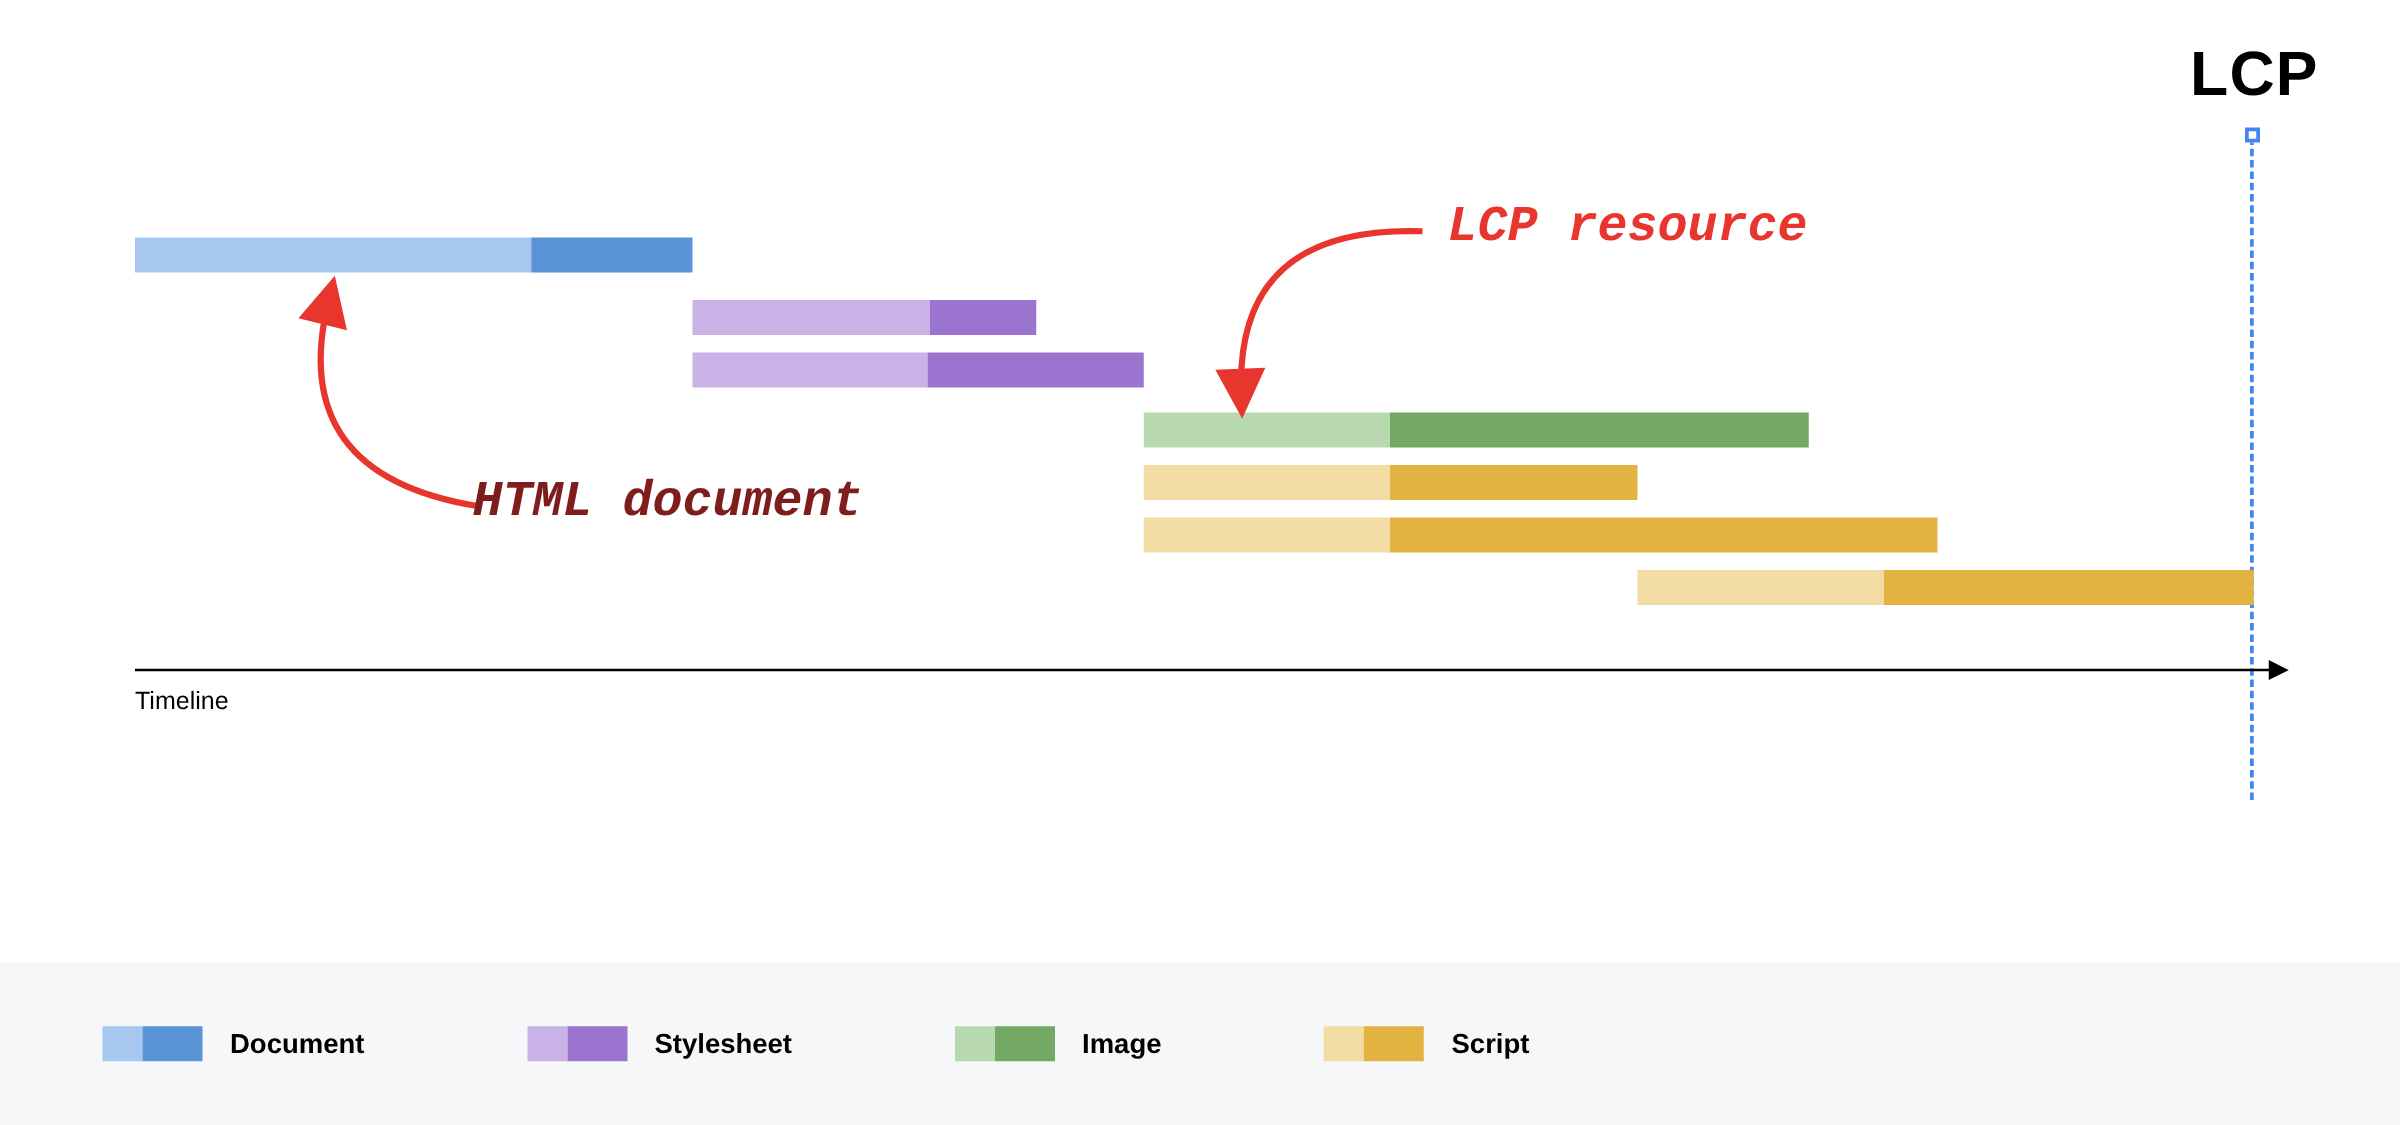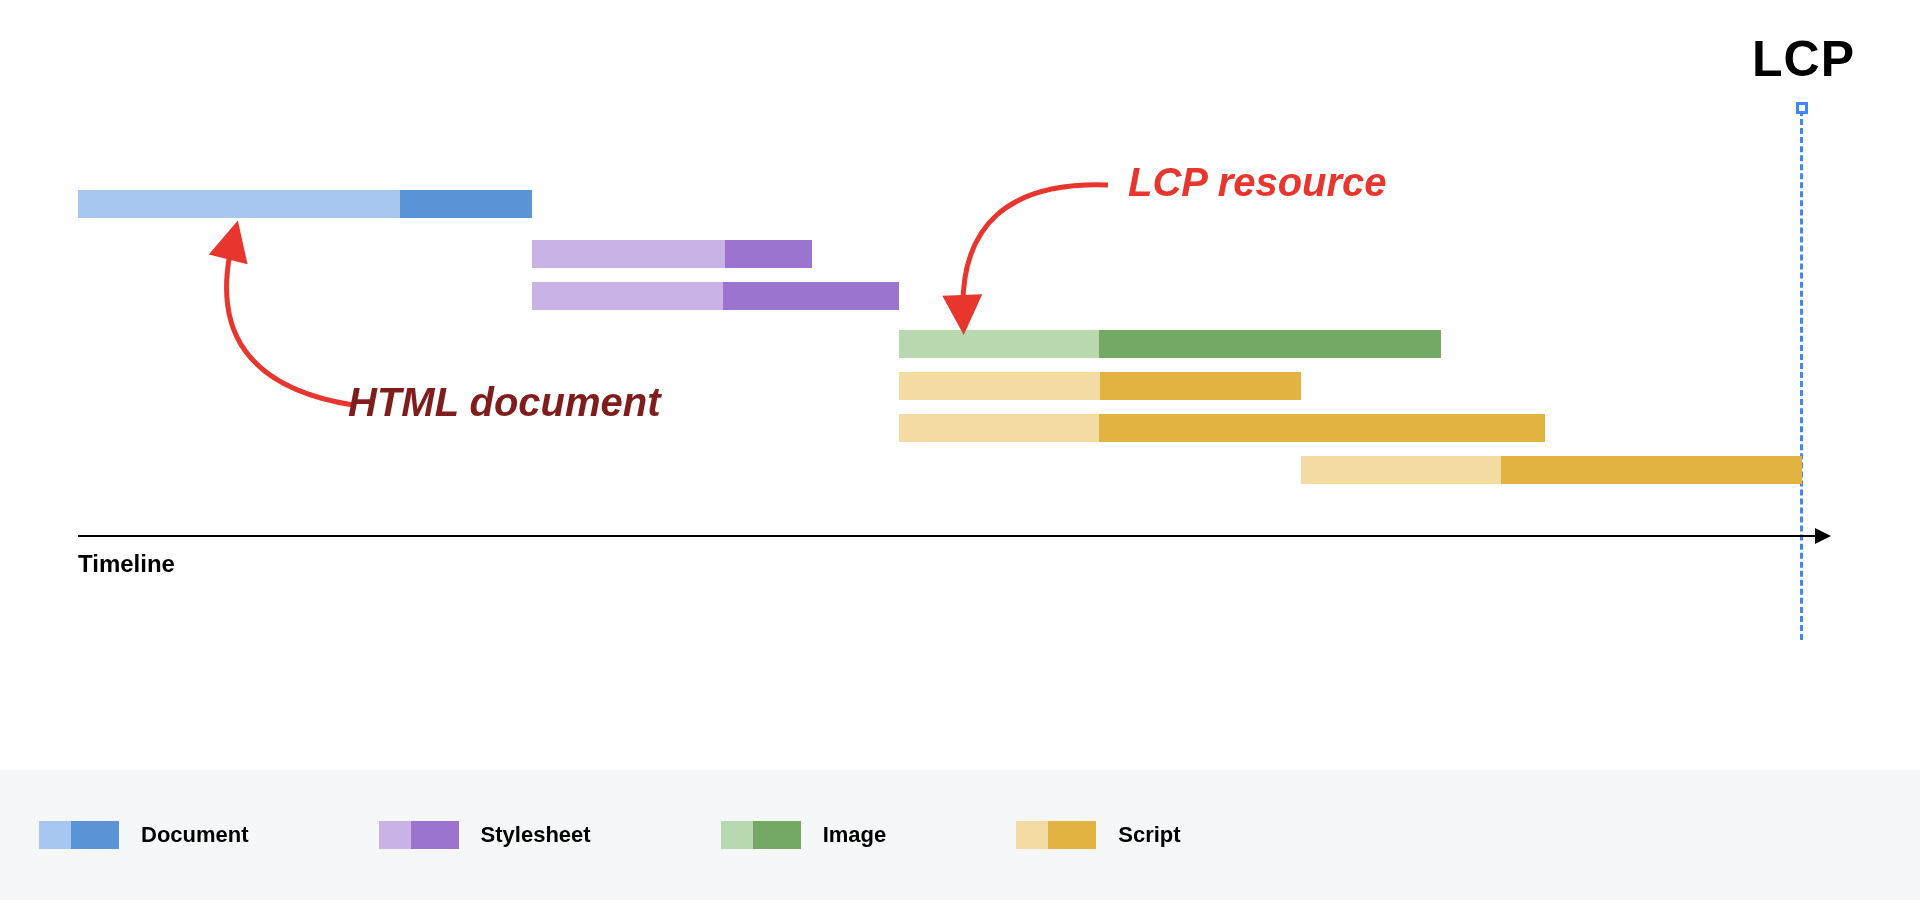--- a/index.html
+++ b/index.html
@@ -1,34 +1,34 @@
 <!DOCTYPE html>
 <html><head>
 <meta charset="utf-8">
 <style>
   * { box-sizing: border-box; margin: 0; padding: 0; }
   body { font-family: Arial, Helvetica, sans-serif; background: #fff; width: 1920px; height: 900px; position: relative; }
-  .container { position: relative; width: 1920px; height: 900px; padding: 90px 95px 0 78px; }
+  .container { position: relative; width: 1920px; height: 900px; padding: 90px 95px 0 108px; }
   .chart-area { position: relative; width: 100%; height: 590px; }
   .bar { position: absolute; height: 28px; display: flex; }
   .bar .seg-a { height: 100%; }
   .bar .seg-b { height: 100%; }
   .lcp-label { position: absolute; font-weight: 800; font-size: 50px; letter-spacing: 1px; }
   .lcp-line { position: absolute; border-left: 3px dashed; top: 0; bottom: 0; }
   .lcp-marker { position: absolute; width: 12px; height: 12px; border: 3px solid; background: #fff; }
   .axis { position: absolute; left: 0; right: 0; height: 2px; background: #000; }
   .axis-arrow { position: absolute; width: 0; height: 0; border-left: 16px solid #000; border-top: 8px solid transparent; border-bottom: 8px solid transparent; }
-  .axis-label { position: absolute; font-size: 24px; font-weight: 700; }
-  .legend-band { position: absolute; left: 0; right: 0; bottom: 0; height: 130px; background: #f6f7f8; display: flex; align-items: center; padding-left: 39px; gap: 130px; }
+  .axis-label { position: absolute; font-size: 20px; font-weight: 400; }
+  .legend-band { position: absolute; left: 0; right: 0; bottom: 0; height: 130px; background: #f6f7f8; display: flex; align-items: center; padding-left: 82px; gap: 130px; }
   .legend-item { display: flex; align-items: center; gap: 22px; }
   .swatch { width: 80px; height: 28px; display: flex; }
   .swatch .sa { width: 40%; height: 100%; }
   .swatch .sb { width: 60%; height: 100%; }
   .legend-label { font-size: 22px; font-weight: 600; }
-  .annotation { position: absolute; font-family: Liberation Sans, sans-serif; font-style: italic; font-size: 40px; font-weight: bold; }
+  .annotation { position: absolute; font-family: Liberation Mono, monospace; font-style: italic; font-size: 40px; font-weight: bold; }
   .arrow-svg { position: absolute; overflow: visible; }
 </style>
 </head>
 <body>
 
 <div class="container">
   <div class="chart-area">
 
     <div class="lcp-label" style="right:-30px; top:-60px;">LCP</div>
     <div class="lcp-line" style="right: 22px; top: 20px; height: 530px; border-color: rgb(66, 133, 244);"></div>

